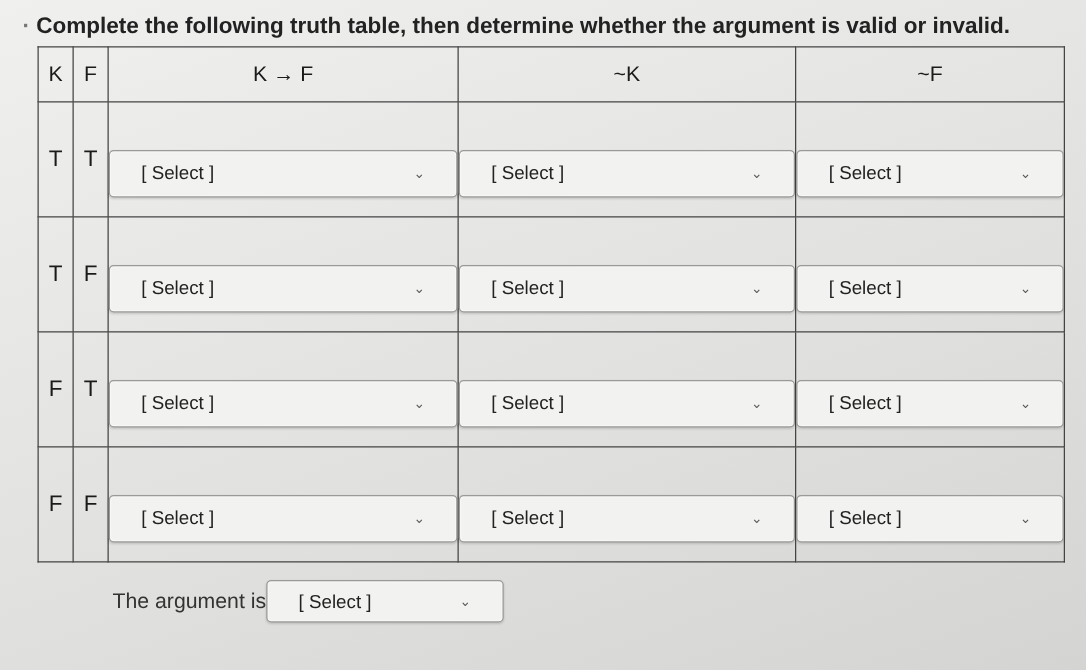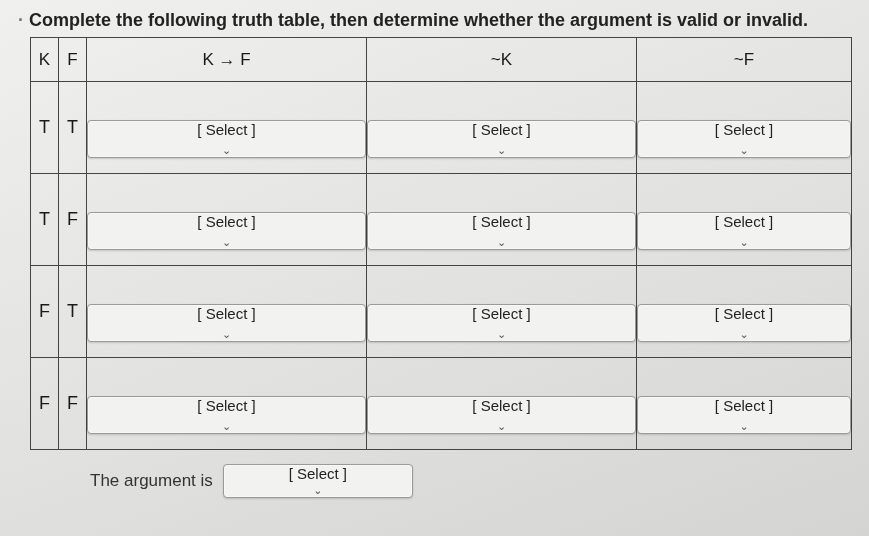--- a/index.html
+++ b/index.html
@@ -68,36 +68,34 @@
       border-radius: 4px;
       box-shadow: inset 0 0 0 1px rgba(255,255,255,0.4), 0 1px 2px rgba(0,0,0,0.15);
       display: flex;
       align-items: center;
       justify-content: space-between;
       padding: 0 25px;
       font-size: 15px;
       color: #222;
       cursor: pointer;
       margin-top: 22px;
-      flex-direction: column;
     }
     .select-box .caret {
       font-size: 11px;
       color: #555;
     }
     .arrow {
       font-family: Arial, sans-serif;
     }
     .argline {
       margin-top: 14px;
       margin-left: 60px;
       display: flex;
       align-items: center;
       font-size: 17px;
-      gap: 10px;
     }
     .argline .select-box {
       width: 190px;
       margin-top: 0;
       height: 34px;
     }
   </style>
 </head>
 <body>
 

